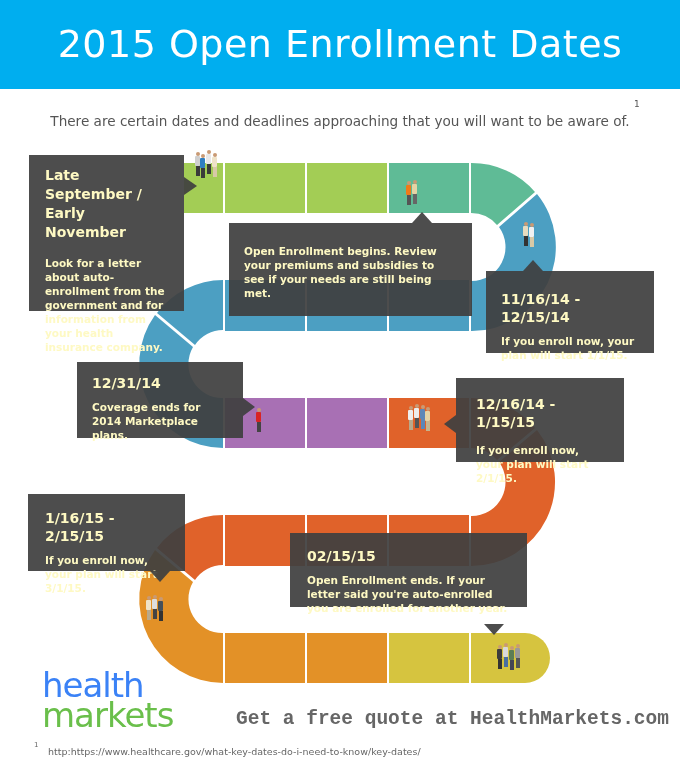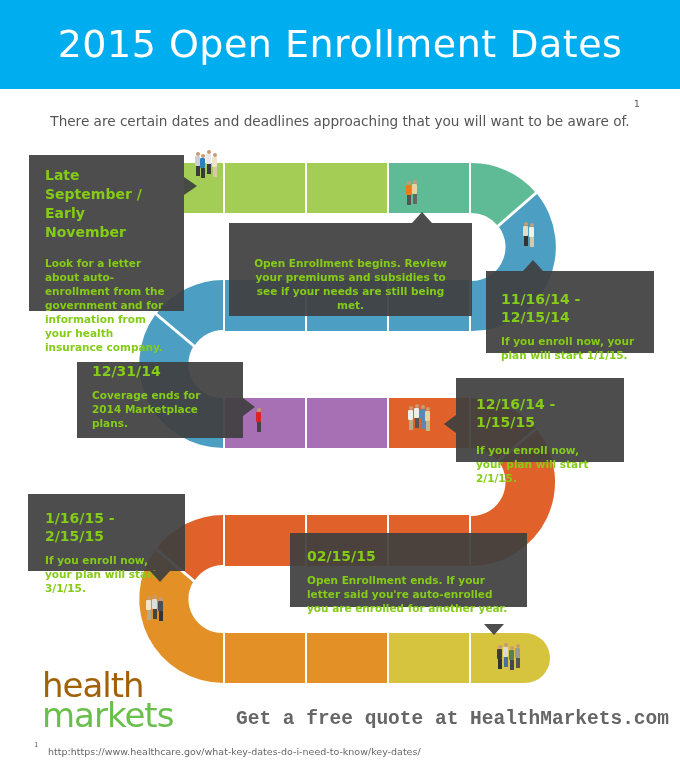--- a/index.html
+++ b/index.html
@@ -5,32 +5,32 @@
   html, body { margin:0; padding:0; }
   body { width:680px; height:775px; position:relative; background:#ffffff; overflow:hidden;
          font-family:"DejaVu Sans", "Liberation Sans", sans-serif; }
   .header { position:absolute; left:0; top:0; width:680px; height:89px; background:#00aeef; }
   .header-title { position:absolute; left:0; top:0; width:680px; height:89px; line-height:89px;
          text-align:center; color:#ffffff; font-size:38px; font-family:"DejaVu Sans", sans-serif; letter-spacing:0.5px; }
   .subtitle { position:absolute; left:0; width:680px; top:113px; text-align:center; color:#555555; font-size:13.6px;
          font-family:"DejaVu Sans", sans-serif; }
   .sup1 { position:absolute; left:634px; top:99px; font-size:9px; color:#555; }
   svg.track { position:absolute; left:0; top:0; }
-  .callout { position:absolute; background:rgba(64,64,64,0.93); color:#84cc16; box-sizing:border-box;
+  .callout { position:absolute; background:rgba(64,64,64,0.93); color:#fef9c3; box-sizing:border-box;
          font-family:"DejaVu Sans", sans-serif; font-weight:bold; }
   .callout .date { font-size:14px; line-height:18px; }
   .callout .desc { font-size:10.5px; line-height:14px; margin-top:9px; }
   .callout .arrow { position:absolute; width:0; height:0; }
   .people { position:absolute; font-size:0; }
   .person { position:absolute; width:5px; }
   .person .head { position:absolute; width:4px; height:4px; border-radius:50%; background:#c99a74; left:0.5px; top:0; }
   .person .body { position:absolute; width:5px; height:10px; top:4px; left:0; border-radius:1px; }
   .person .legs { position:absolute; width:4px; height:10px; top:14px; left:0.5px; background:#3a3a3a; }
   .logo { position:absolute; left:42px; top:670px; font-family:"DejaVu Sans", sans-serif; line-height:30px; }
-  .logo .l1 { color:#a16207; font-size:34px; letter-spacing:-1px; display:block; }
+  .logo .l1 { color:#3b82f6; font-size:34px; letter-spacing:-1px; display:block; }
   .logo .l2 { color:#6abf4b; font-size:34px; letter-spacing:-1px; display:block; }
   .cta { position:absolute; left:236px; top:708px; font-size:19.5px; color:#666666; font-weight:bold;
          font-family:Liberation Mono, monospace; }
   .footnote { position:absolute; left:34px; top:744px; font-size:9.5px; color:#666; font-family:"DejaVu Sans", sans-serif; }
   .footnote .sup { position:absolute; left:0; top:-3px; font-size:7px; }
   .footnote .url { position:absolute; left:14px; top:2px; white-space:nowrap; font-size:9.5px; }
 </style>
 </head>
 <body>
 
@@ -213,31 +213,31 @@
 <div class="callout" style="left:29px;top:155px;width:155px;height:156px;padding:11px 16px 0 16px;">
   <div class="date" style="font-size:14px;line-height:19px;">
     <div>Late September /</div>
     <div>Early November</div>
   </div>
   <div class="desc" style="margin-top:14px;">Look for a letter about auto-enrollment from the government and for information from your health insurance company.</div>
   <div class="arrow" style="left:155px;top:22px;border-top:9px solid transparent;border-bottom:9px solid transparent;border-left:13px solid rgba(64,64,64,0.93);"></div>
 </div>
 
 <div class="callout" style="left:229px;top:223px;width:243px;height:93px;padding:13px 15px 0 15px;">
-  <div class="desc" style="margin-top:20px;text-align:center;">Open Enrollment begins.  Review your premiums and subsidies to see if your needs are still being met.</div>
+  <div class="desc" style="margin-top:8px;">Open Enrollment begins.  Review your premiums and subsidies to see if your needs are still being met.</div>
   <div class="arrow" style="left:183px;top:-11px;border-left:10px solid transparent;border-right:10px solid transparent;border-bottom:11px solid rgba(64,64,64,0.93);"></div>
 </div>
 
 <div class="callout" style="left:486px;top:271px;width:168px;height:82px;padding:19px 15px 0 15px;">
   <div class="date">11/16/14 - 12/15/14</div>
   <div class="desc" style="margin-top:8px;">If you enroll now, your plan will start 1/1/15.</div>
   <div class="arrow" style="left:37px;top:-11px;border-left:10px solid transparent;border-right:10px solid transparent;border-bottom:11px solid rgba(64,64,64,0.93);"></div>
 </div>
 
-<div class="callout" style="left:77px;top:362px;width:166px;height:76px;padding:0 15px 0 15px;">
+<div class="callout" style="left:77px;top:362px;width:166px;height:76px;padding:12px 15px 0 15px;">
   <div class="date">12/31/14</div>
   <div class="desc" style="margin-top:8px;">Coverage ends for 2014 Marketplace plans.</div>
   <div class="arrow" style="left:166px;top:36px;border-top:9px solid transparent;border-bottom:9px solid transparent;border-left:12px solid rgba(64,64,64,0.93);"></div>
 </div>
 
 <div class="callout" style="left:456px;top:378px;width:168px;height:84px;padding:17px 15px 0 20px;">
   <div class="date">12/16/14 - 1/15/15</div>
   <div class="desc" style="margin-top:12px;">If you enroll now, your plan will start 2/1/15.</div>
   <div class="arrow" style="left:-12px;top:37px;border-top:9px solid transparent;border-bottom:9px solid transparent;border-right:12px solid rgba(64,64,64,0.93);"></div>
 </div>

